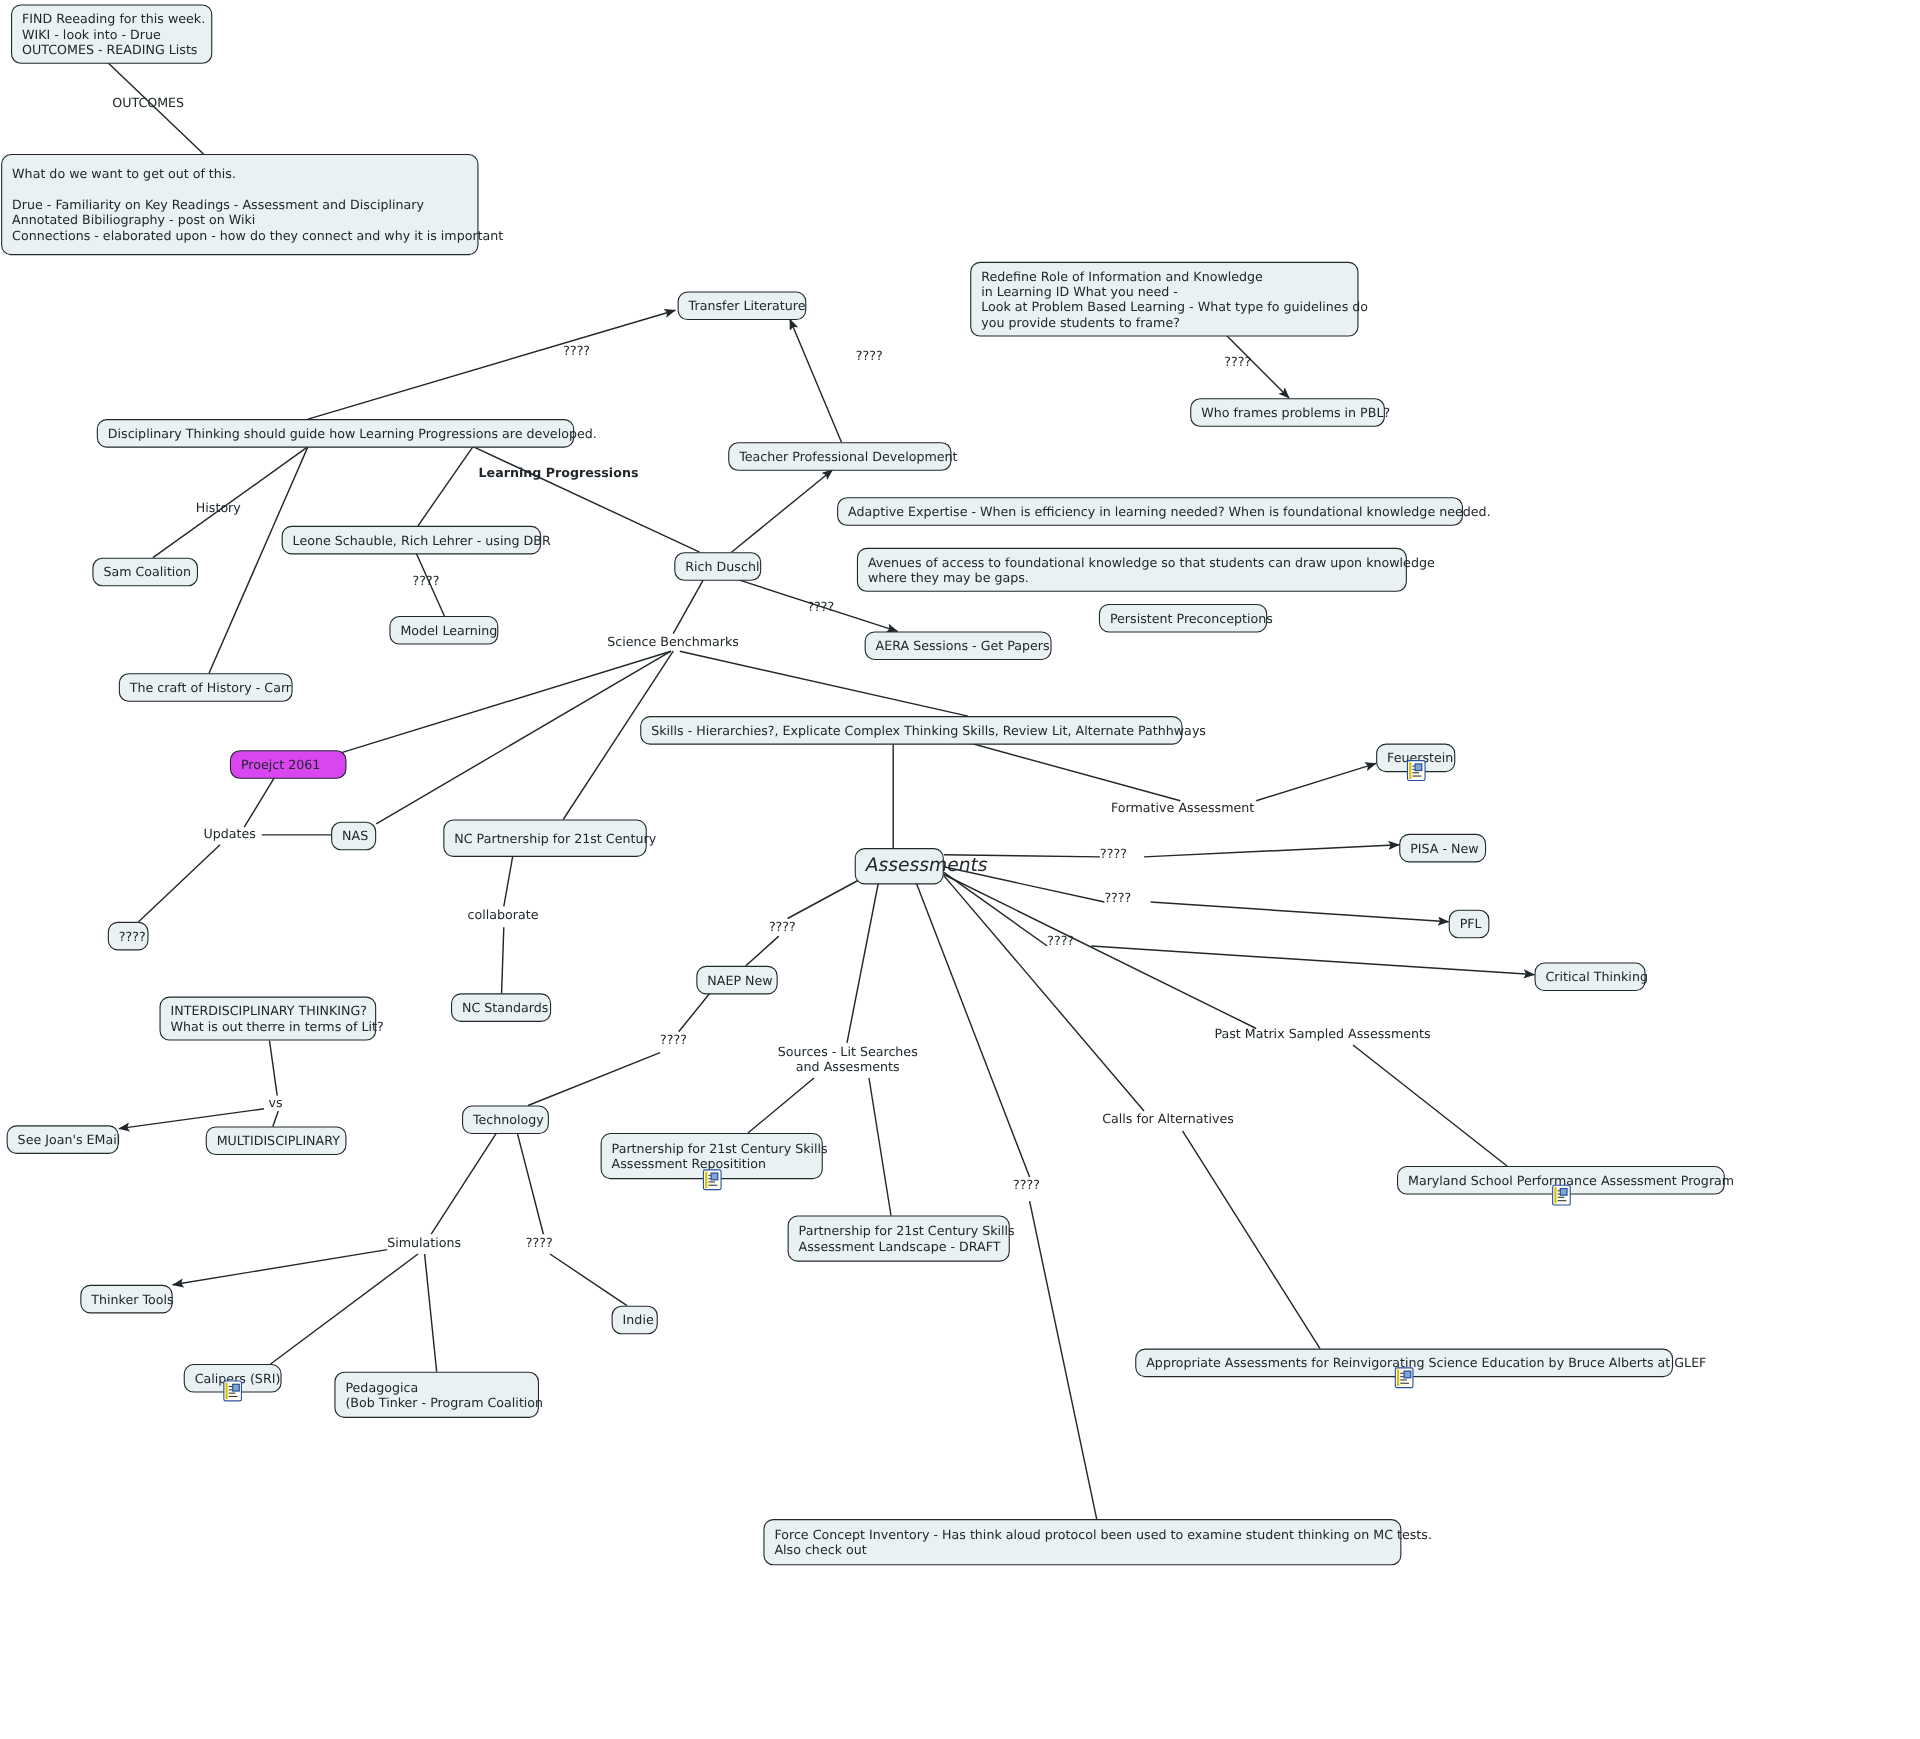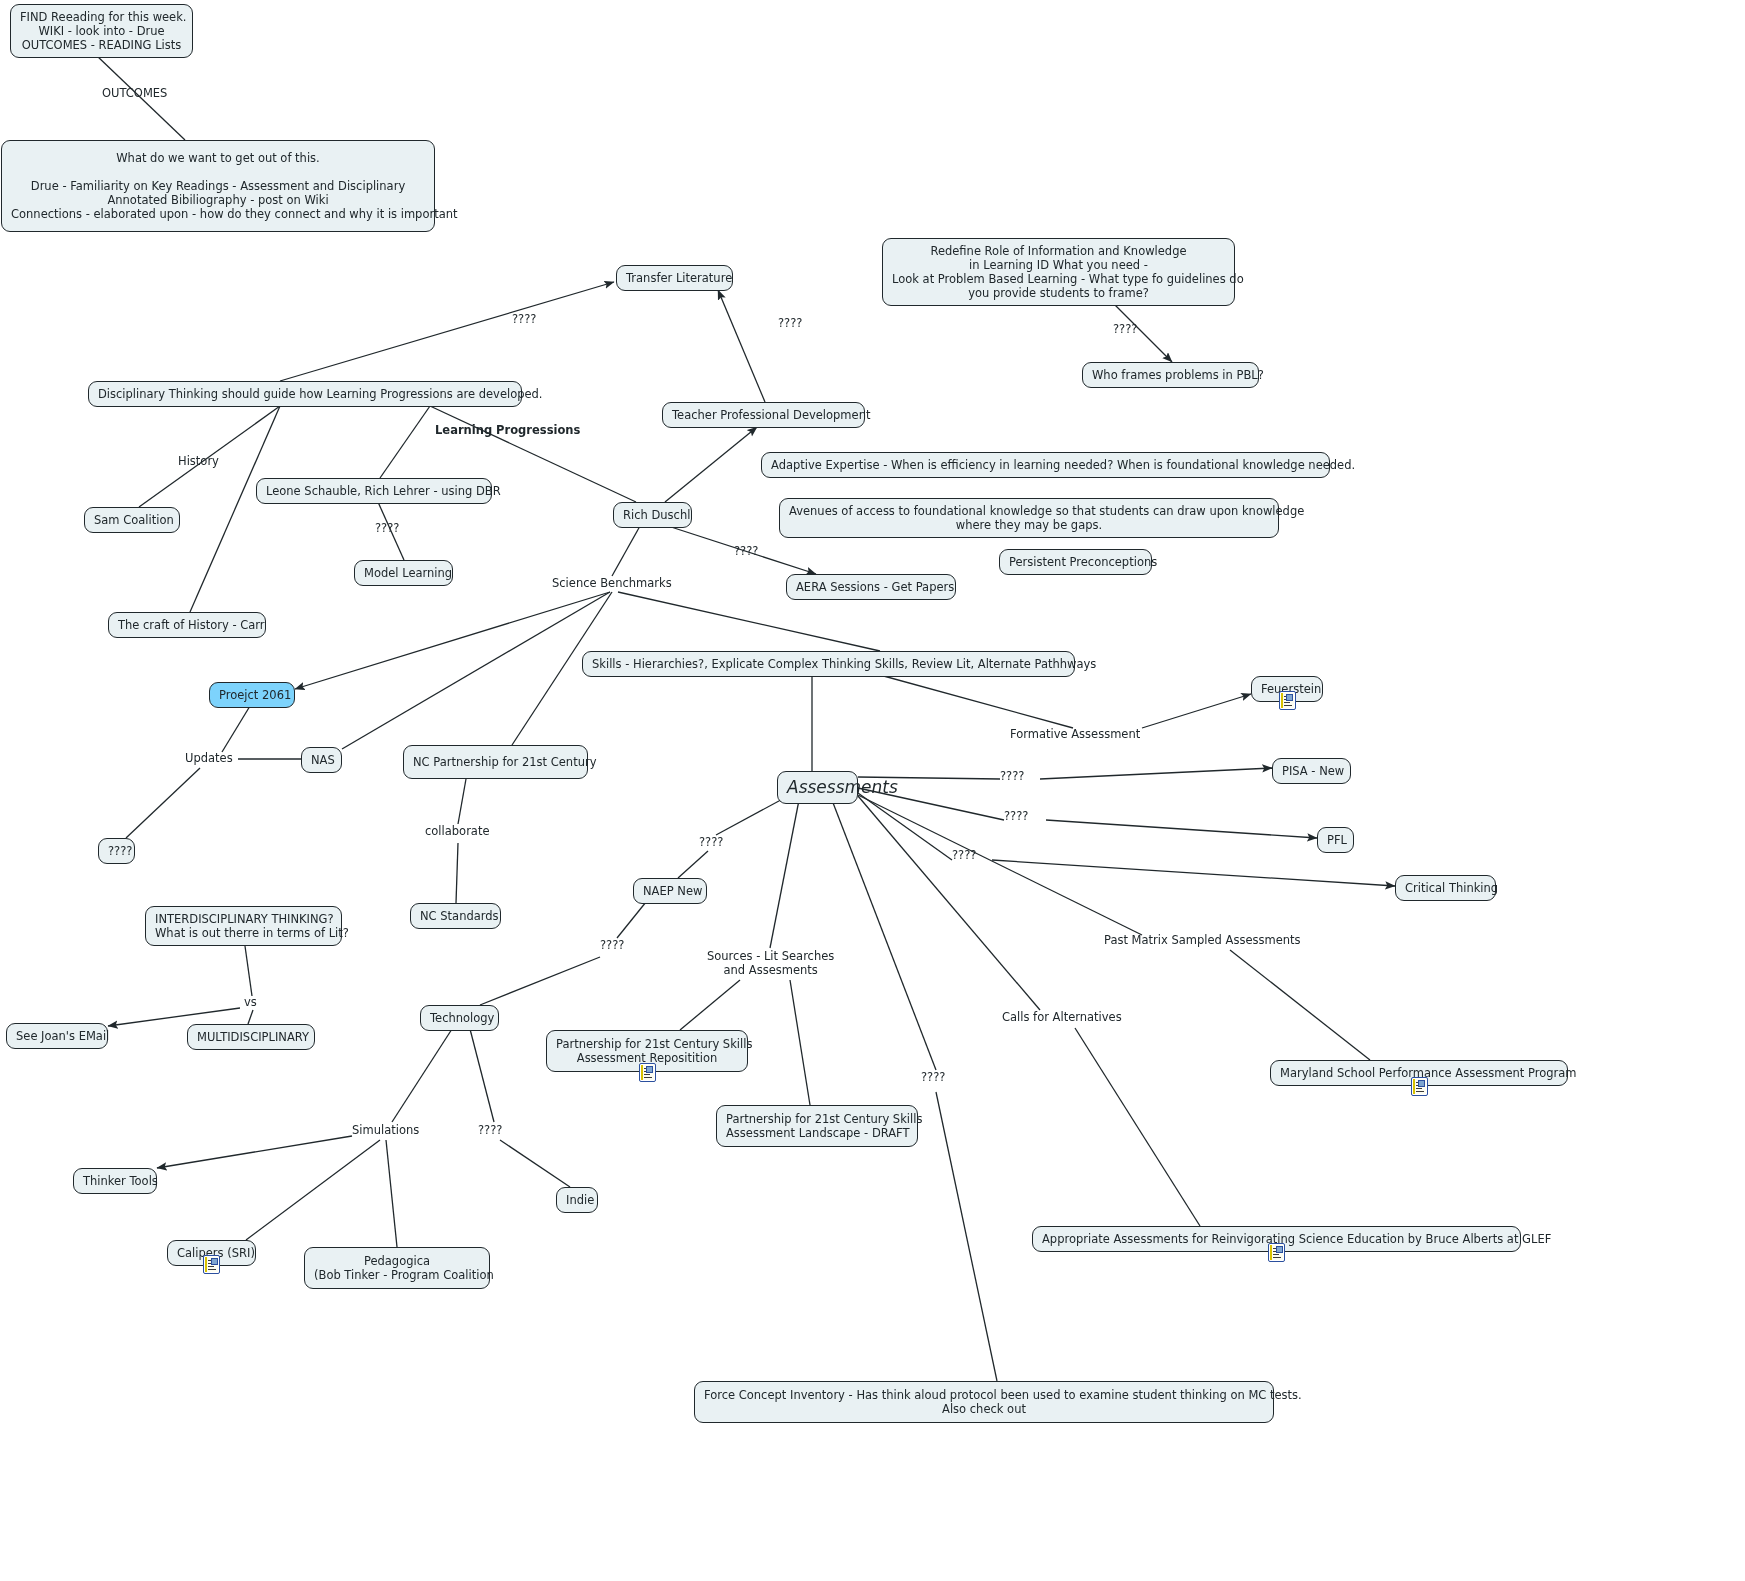--- a/index.html
+++ b/index.html
@@ -20,21 +20,21 @@
     left:0; top:0;
     width:1745px; height:1581px;
     pointer-events:none;
   }
   .node{
     position:absolute;
     box-sizing:border-box;
     background:#e9f1f3;
     border:1.4px solid #20282c;
     border-radius:9px;
-    text-align:center;
+    text-align:left;
     line-height:1.22;
     color:#20282c;
     padding:5px 9px 5px 9px;
     white-space:pre;
     display:flex;
     align-items:center;
     justify-content:center;
     box-shadow:0 0 0 0 rgba(0,0,0,0);
   }
   .node .nlabel{display:block;width:100%;}
@@ -167,21 +167,21 @@
       <div class="node" style="left: 582px; top: 651px; width: 493px; min-height: 24px; font-size: 11.5px; background: rgb(233, 241, 243); border-color: rgb(32, 40, 44);"><span class="nlabel">Skills - Hierarchies?, Explicate Complex Thinking Skills, Review Lit, Alternate Pathhways</span></div>
       <div class="node" style="left: 1251px; top: 676px; width: 72px; min-height: 24px; font-size: 11.5px; background: rgb(233, 241, 243); border-color: rgb(32, 40, 44);"><span class="nlabel">Feuerstein</span></div>
       <div class="res-icon" style="left: 1278.5px; top: 691px;">
         <span class="pg"></span>
         <span class="ln l1"></span>
         <span class="ln l2"></span>
         <span class="ln l3"></span>
         <span class="ln l4"></span>
         <span class="sq"></span>
       </div>
-      <div class="node" style="left: 209px; top: 682px; width: 86px; min-height: 24px; font-size: 11.5px; background: #7dd3fc; border-color: rgb(32, 40, 44);"><span class="nlabel">Proejct 2061</span></div>
+      <div class="node" style="left: 209px; top: 682px; width: 106px; min-height: 24px; font-size: 11.5px; background: #d946ef; border-color: rgb(32, 40, 44);"><span class="nlabel">Proejct 2061</span></div>
       <div class="node" style="left: 301px; top: 747px; width: 41px; min-height: 24px; font-size: 11.5px; background: rgb(233, 241, 243); border-color: rgb(32, 40, 44);"><span class="nlabel">NAS</span></div>
       <div class="node" style="left: 403px; top: 745px; width: 185px; min-height: 34px; font-size: 11.5px; background: rgb(233, 241, 243); border-color: rgb(32, 40, 44);"><span class="nlabel">NC Partnership for 21st Century</span></div>
       <div class="node" style="left: 1272px; top: 758px; width: 79px; min-height: 24px; font-size: 11.5px; background: rgb(233, 241, 243); border-color: rgb(32, 40, 44);"><span class="nlabel">PISA - New</span></div>
       <div class="node" style="left: 777px; top: 771px; width: 81px; min-height: 24px; font-size: 17px; background: rgb(233, 241, 243); border-color: rgb(32, 40, 44); font-style: italic;"><span class="nlabel">Assessments</span></div>
       <div class="node" style="left: 1317px; top: 827px; width: 37px; min-height: 24px; font-size: 11.5px; background: rgb(233, 241, 243); border-color: rgb(32, 40, 44);"><span class="nlabel">PFL</span></div>
       <div class="node" style="left: 98px; top: 838px; width: 37px; min-height: 24px; font-size: 11.5px; background: rgb(233, 241, 243); border-color: rgb(32, 40, 44);"><span class="nlabel">????</span></div>
       <div class="node" style="left: 1395px; top: 875px; width: 101px; min-height: 24px; font-size: 11.5px; background: rgb(233, 241, 243); border-color: rgb(32, 40, 44);"><span class="nlabel">Critical Thinking</span></div>
       <div class="node" style="left: 633px; top: 878px; width: 74px; min-height: 24px; font-size: 11.5px; background: rgb(233, 241, 243); border-color: rgb(32, 40, 44);"><span class="nlabel">NAEP New</span></div>
       <div class="node" style="left: 410px; top: 903px; width: 91px; min-height: 24px; font-size: 11.5px; background: rgb(233, 241, 243); border-color: rgb(32, 40, 44);"><span class="nlabel">NC Standards</span></div>
       <div class="node" style="left: 145px; top: 906px; width: 197px; min-height: 40px; font-size: 11.5px; background: rgb(233, 241, 243); border-color: rgb(32, 40, 44);"><span class="nlabel">INTERDISCIPLINARY THINKING?

